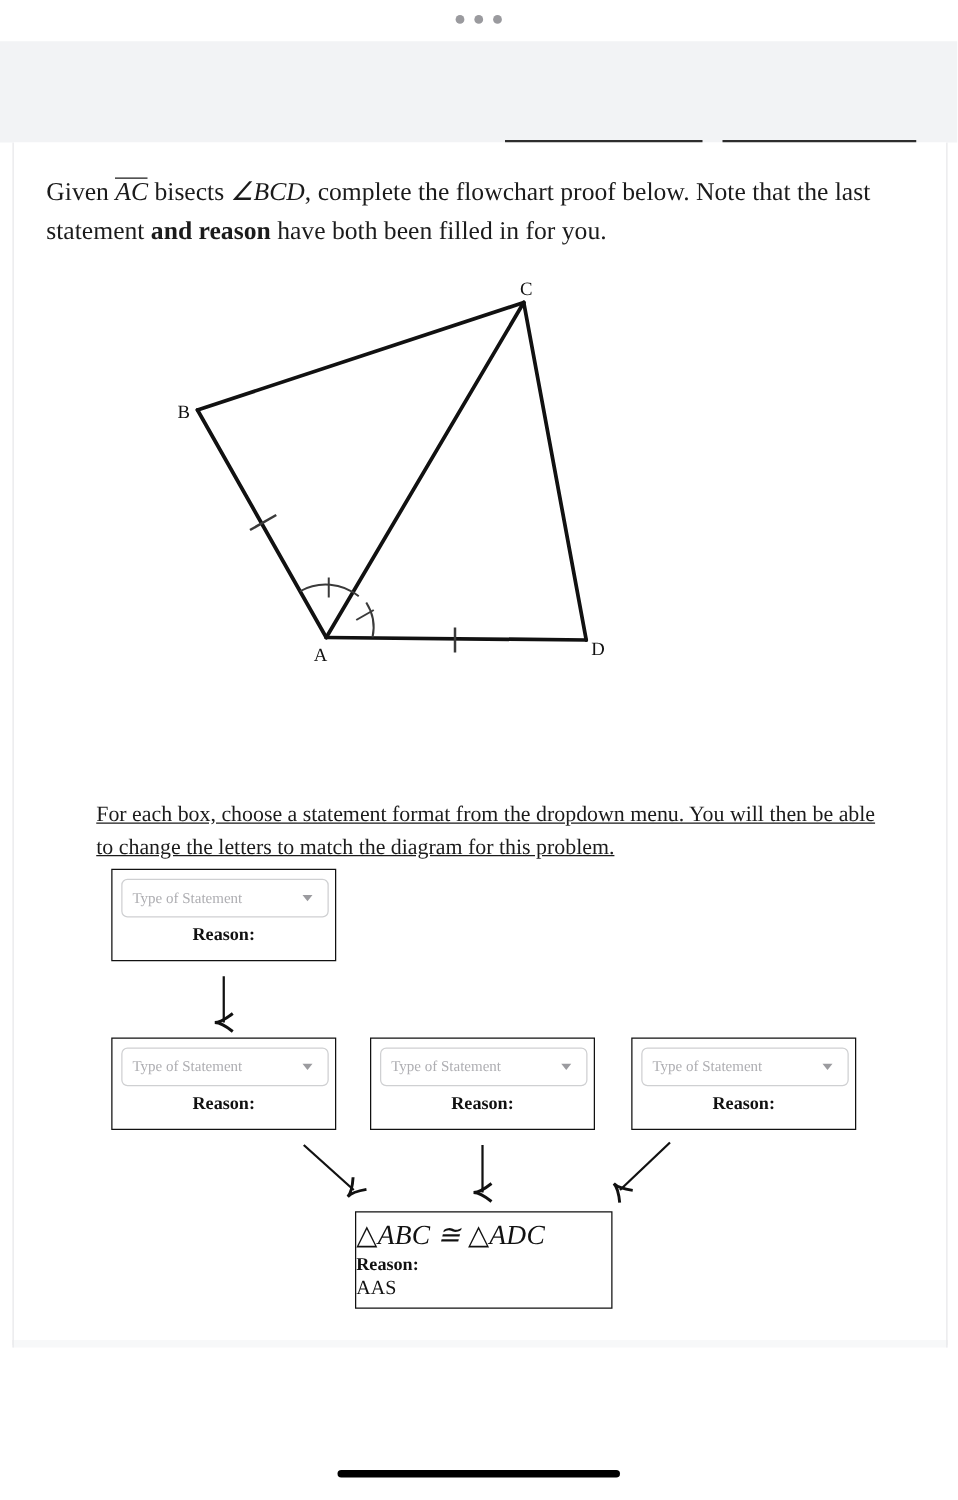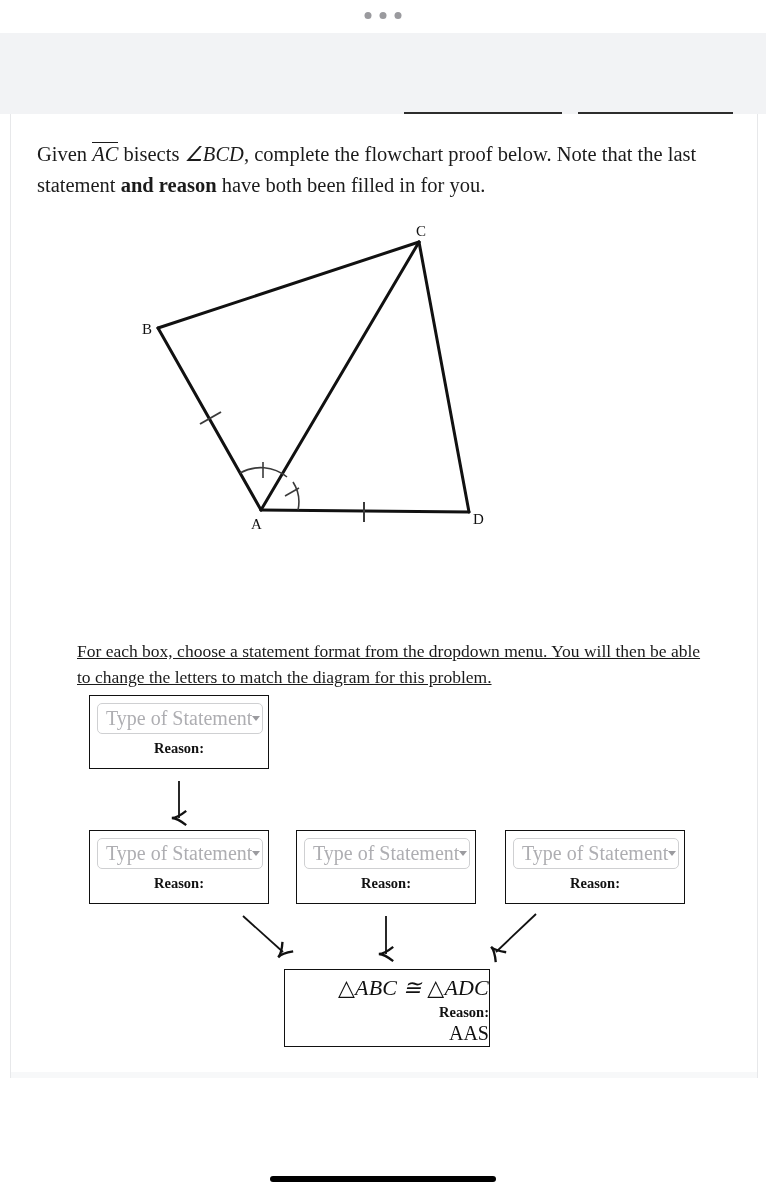--- a/index.html
+++ b/index.html
@@ -134,21 +134,21 @@
     left: 7px; top: 7px;
     width: 166px; height: 31px;
     border: 1px solid #cfd0d2;
     border-radius: 5px;
     background: #ffffff;
     display: flex;
     align-items: center;
     padding: 0 8px;
   }
   .dropdown .ph {
-    font-size: 20px;
+    font-size: 12px;
     color: #aeaeb2;
     font-family: "Liberation Serif", serif;
     flex: 1;
     white-space: nowrap;
   }
   .caret {
     width: 0; height: 0;
     border-left: 4.5px solid transparent;
     border-right: 4.5px solid transparent;
     border-top: 5px solid #9b9b9f;
@@ -163,37 +163,37 @@
     font-weight: bold;
     color: #111;
   }
 
   .concl-box {
     position: absolute;
     left: 273px; top: 855px;
     width: 206px; height: 78px;
     border: 1.6px solid #111;
     background: #ffffff;
-    text-align: right;
+    text-align: left;
   }
   .concl-stmt {
     margin-top: 5px;
     font-size: 22px;
     font-style: italic;
     color: #111;
     letter-spacing: 0.2px;
   }
   .concl-reason {
     font-size: 14.5px;
     font-weight: bold;
     color: #111;
     margin-top: 3px;
   }
   .concl-value {
-    font-size: 20px;
+    font-size: 16px;
     color: #111;
     margin-top: 1px;
   }
 
   .arrows { position: absolute; left: 0; top: 0; width: 748px; height: 962px; pointer-events: none; }
 
   
   .home-bar {
     position: absolute;
     left: 50%; top: 1176px;

